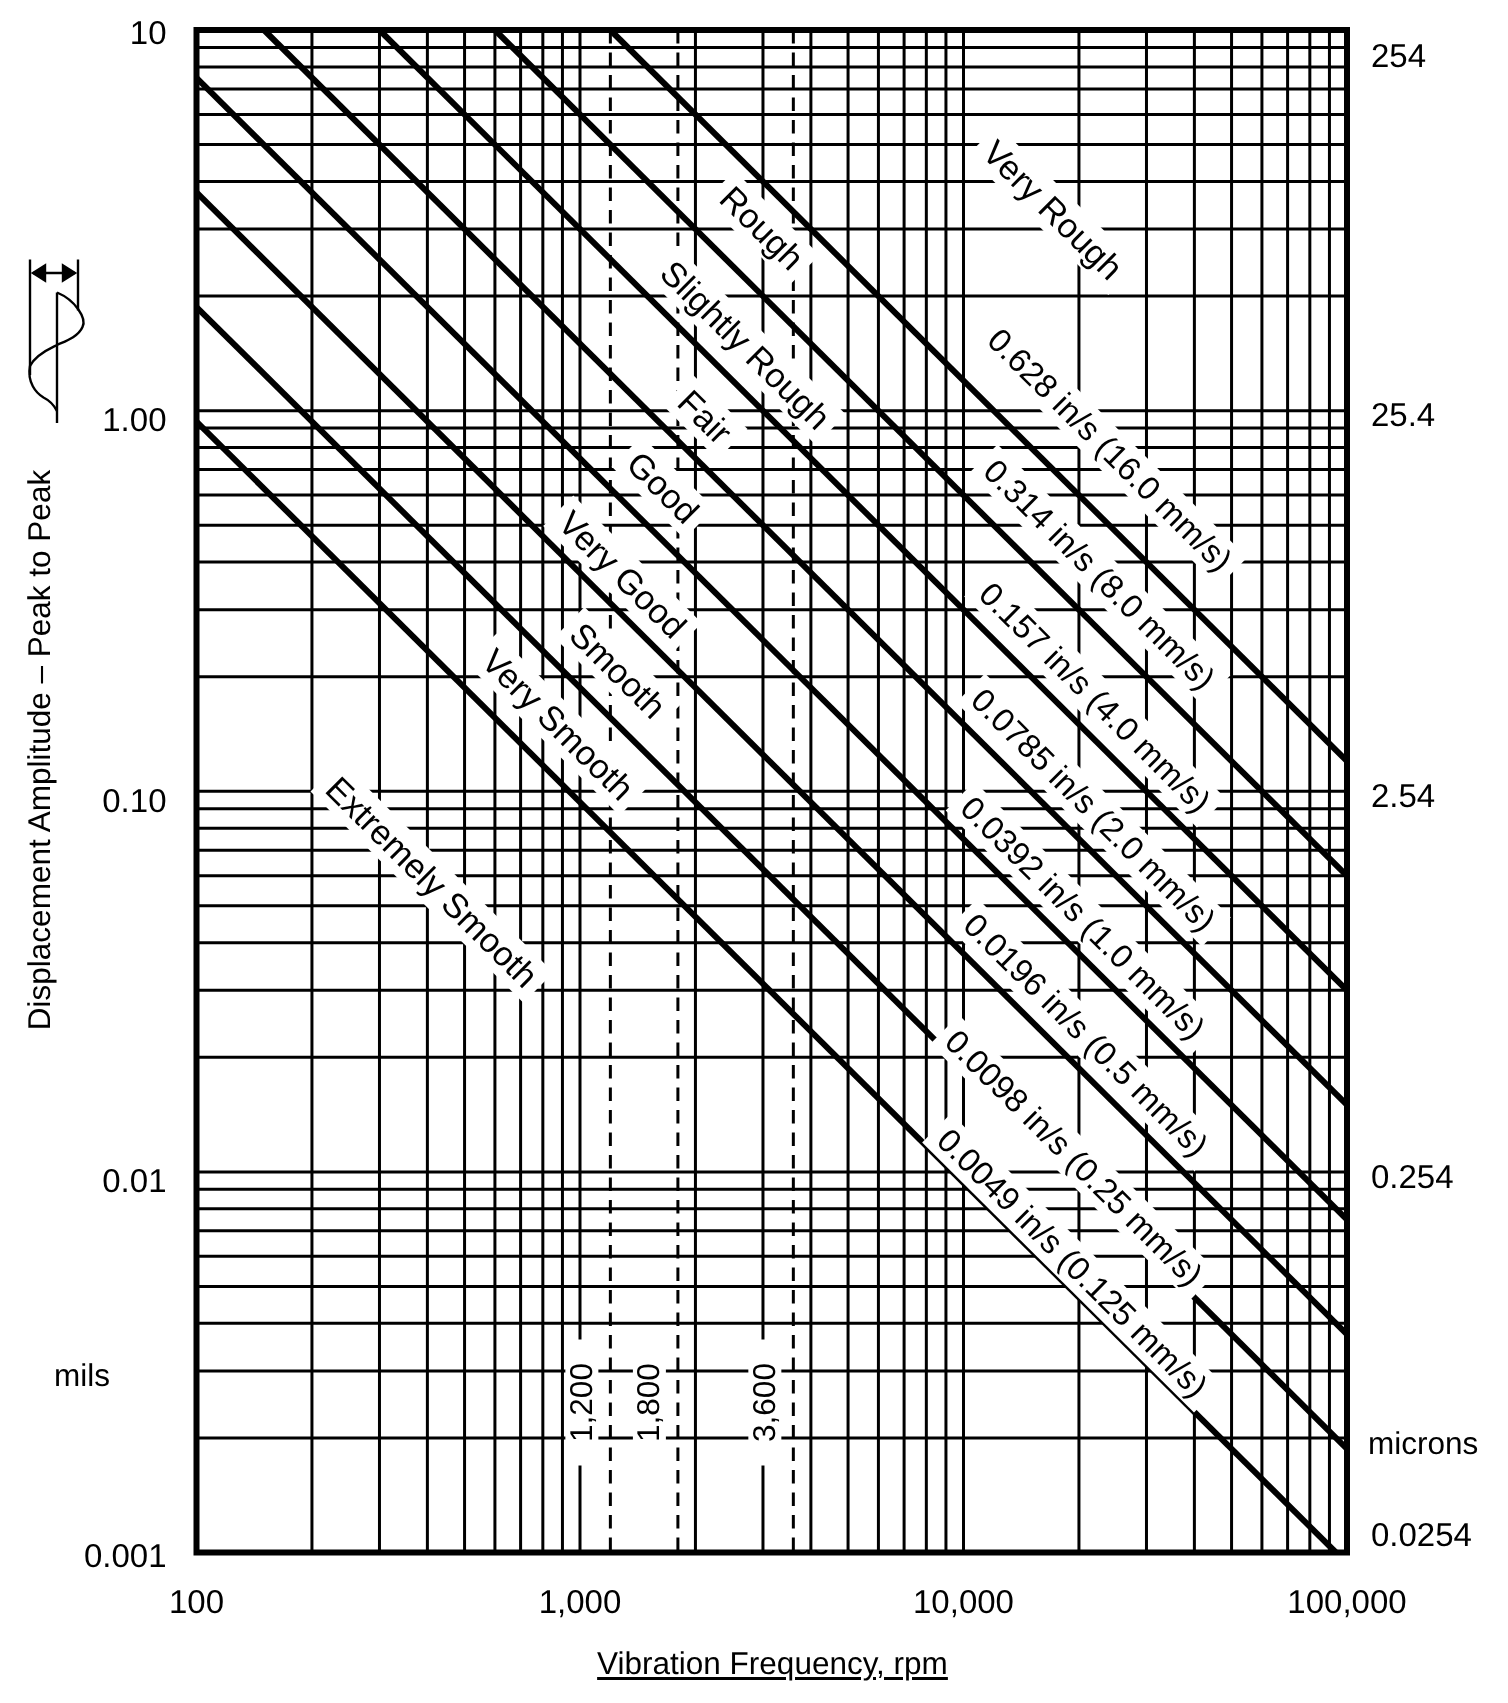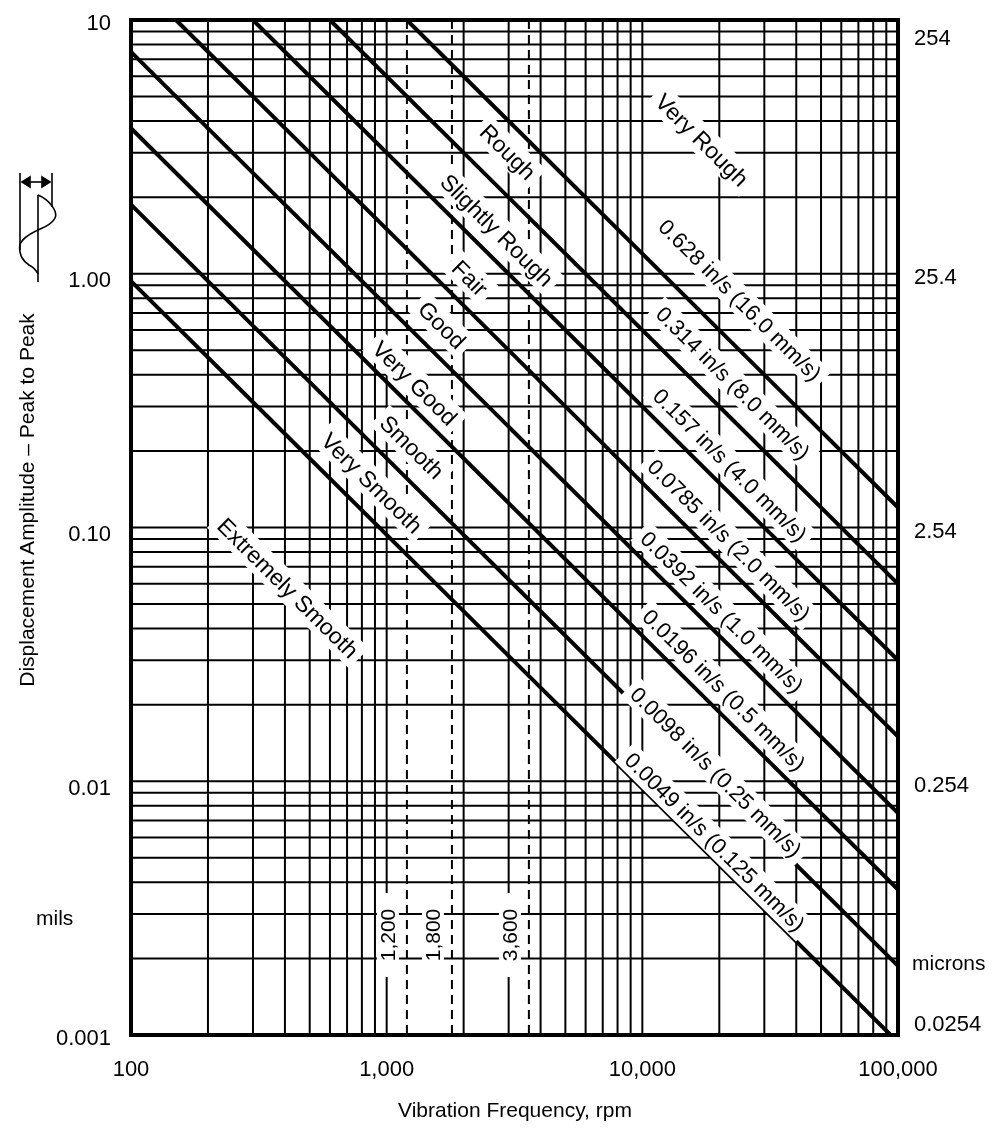--- a/index.html
+++ b/index.html
@@ -4,21 +4,21 @@
 <style>
   html, body { margin: 0; padding: 0; background: #ffffff; }
   body { width: 1005px; height: 1135px; position: relative; overflow: hidden;
          font-family: "Liberation Sans", "DejaVu Sans", sans-serif; color: #000; }
   #chart-root { position: absolute; left: 0; top: 0; width: 1005px; height: 1135px; }
   svg text { font-family: "Liberation Sans", "DejaVu Sans", sans-serif; fill: #000; }
   .abs { position: absolute; white-space: nowrap; line-height: 1; }
   .ylabel { position: absolute; left: 27px; top: 500px; font-size: 21px;
             transform: translate(-50%, -50%) rotate(-90deg); white-space: nowrap; }
   .xlabel { position: absolute; left: 515px; top: 1098px; font-size: 21px;
-            transform: translateX(-50%); white-space: nowrap; }
+            transform: translateX(-50%); white-space: nowrap; text-decoration: underline; }
   .unit { font-size: 21px; }
 </style>
 </head>
 <body>
 
 <div id="chart-root">
   <svg id="plot" width="1005" height="1135" viewBox="0 0 1005 1135" xmlns="http://www.w3.org/2000/svg">
     <g id="grid-minor">
         <line x1="207.96333555809122" y1="20" x2="207.96333555809122" y2="1035" stroke="#000" stroke-width="2"></line>
         <line x1="252.98400078999373" y1="20" x2="252.98400078999373" y2="1035" stroke="#000" stroke-width="2"></line>

